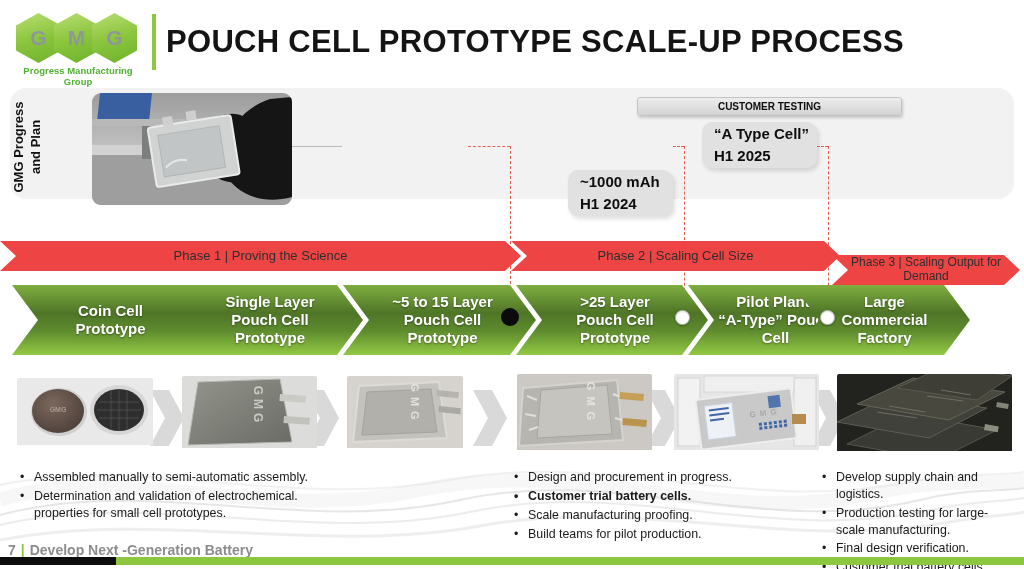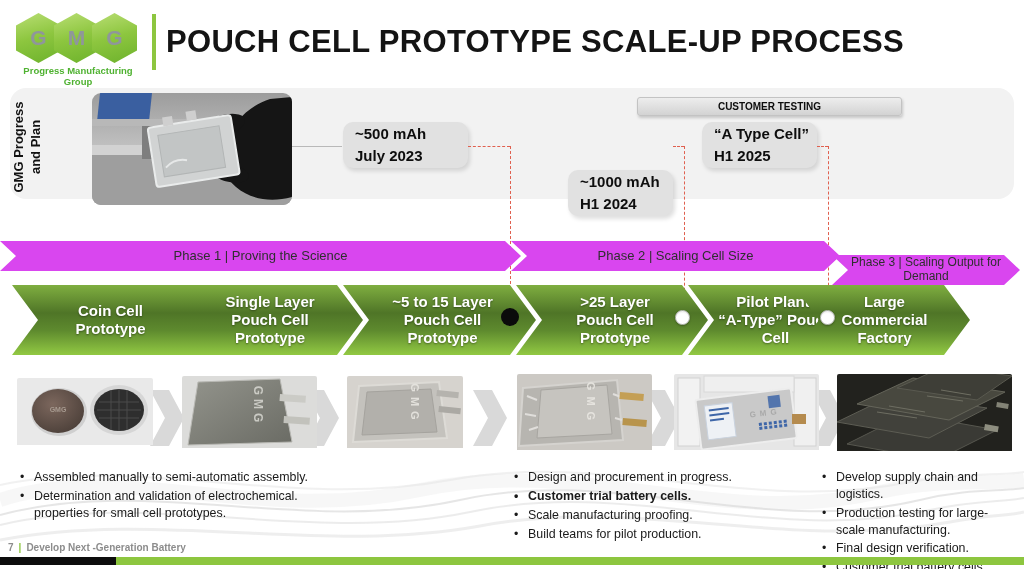--- a/index.html
+++ b/index.html
@@ -45,21 +45,21 @@
   
   .dash-h{position:absolute;height:0;border-top:1.6px dashed #e0604f;}
   .dash-v{position:absolute;width:0;border-left:1.6px dashed #e0604f;}
   .dot{position:absolute;border-radius:50%;z-index:6;}
   .dot-black{width:18px;height:18px;background:#0b0b0b;}
   .dot-white{width:15px;height:15px;border:1px solid #bdbdbd;box-sizing:border-box;
              background:radial-gradient(circle at 50% 65%,#ffffff 55%,#d9d9d9 100%);
              box-shadow:0 1px 2px rgba(0,0,0,.3);}
 
   
-  .phase{position:absolute;top:241px;height:30px;background:#d946ef;
+  .phase{position:absolute;top:241px;height:30px;background:#ef4444;
          clip-path:polygon(0 0,calc(100% - 16px) 0,100% 50%,calc(100% - 16px) 100%,0 100%,16px 50%);
          display:flex;align-items:center;justify-content:center;text-align:center;
          font-size:13px;color:#2f2f2f;white-space:pre-line;line-height:1.15;}
   .phase1{left:0;width:521px;}
   .phase2{left:511px;width:329px;}
   .phase3{left:832px;width:188px;font-size:12px;margin-top:14px;}
 
   
   .chev{position:absolute;top:285px;height:70px;
         clip-path:polygon(0 0,calc(100% - 26px) 0,100% 50%,calc(100% - 26px) 100%,0 100%,26px 50%);
@@ -83,21 +83,21 @@
   .blist{position:absolute;margin:0;padding:0;list-style:none;font-size:12.4px;
          line-height:1.36;color:#1a1a1a;z-index:4;}
   .blist li{position:relative;padding-left:16px;margin-bottom:2px;}
   .blist li::before{content:"•";position:absolute;left:2px;top:0;}
   .blist li.b{font-weight:700;}
   .bl1{left:18px;top:469px;width:330px;}
   .bl2{left:512px;top:469px;width:265px;}
   .bl3{left:820px;top:469px;width:196px;}
 
   
-  .footer{position:absolute;left:8px;top:542px;font-size:10px;font-weight:700;
+  .footer{position:absolute;left:8px;top:542px;font-size:14px;font-weight:700;
           color:#8c8c8c;z-index:4;}
   .footer .pg{color:#8c8c8c;}
   .footer .sep{color:#8dc63f;margin:0 5px;}
   .bar-black{position:absolute;left:0;top:557px;width:116px;height:8px;background:#0d0d0d;z-index:4;}
   .bar-green{position:absolute;left:116px;top:557px;width:908px;height:8px;background:#8dc63f;z-index:4;}
 
   .waves{position:absolute;left:0;top:430px;width:1024px;height:132px;z-index:0;}
 </style>
 </head>
 <body>
@@ -153,24 +153,20 @@
         <rect x="60" y="28" width="84" height="60" rx="3" fill="#d1d3d3" stroke="#e9ebeb" stroke-width="2"></rect>
         <rect x="69" y="37" width="62" height="42" fill="#c2c5c5" stroke="#b2b5b5" stroke-width="1"></rect>
         <rect x="76" y="20" width="10" height="9" fill="#cfcfcf"></rect>
         <rect x="100" y="18" width="10" height="9" fill="#cfcfcf"></rect>
         <path d="M72,70 q10,-8 22,-4" fill="none" stroke="#e6e8e8" stroke-width="2"></path>
       </g>
     </svg>
   </div>
   <div class="conn-gray"></div>
 
-  <div class="mbox mbox1">
-    <span>~500 mAh</span>
-    <span>July 2023</span>
-  </div>
   <div class="mbox mbox2">
     <span>~1000 mAh</span>
     <span>H1 2024</span>
   </div>
   <div class="mbox mbox3">
     <span>“A Type Cell”</span>
     <span>H1 2025</span>
   </div>
   <div class="ct-banner">CUSTOMER TESTING</div>
 

